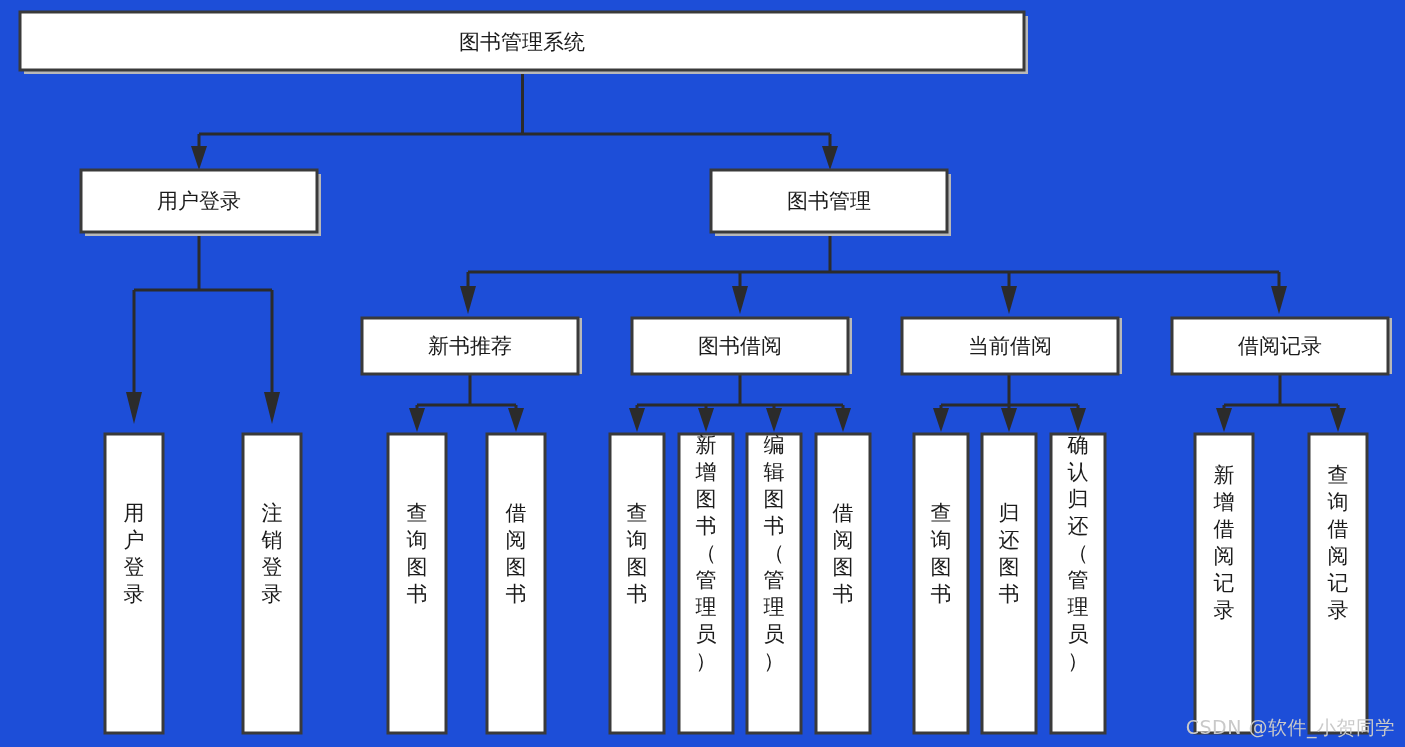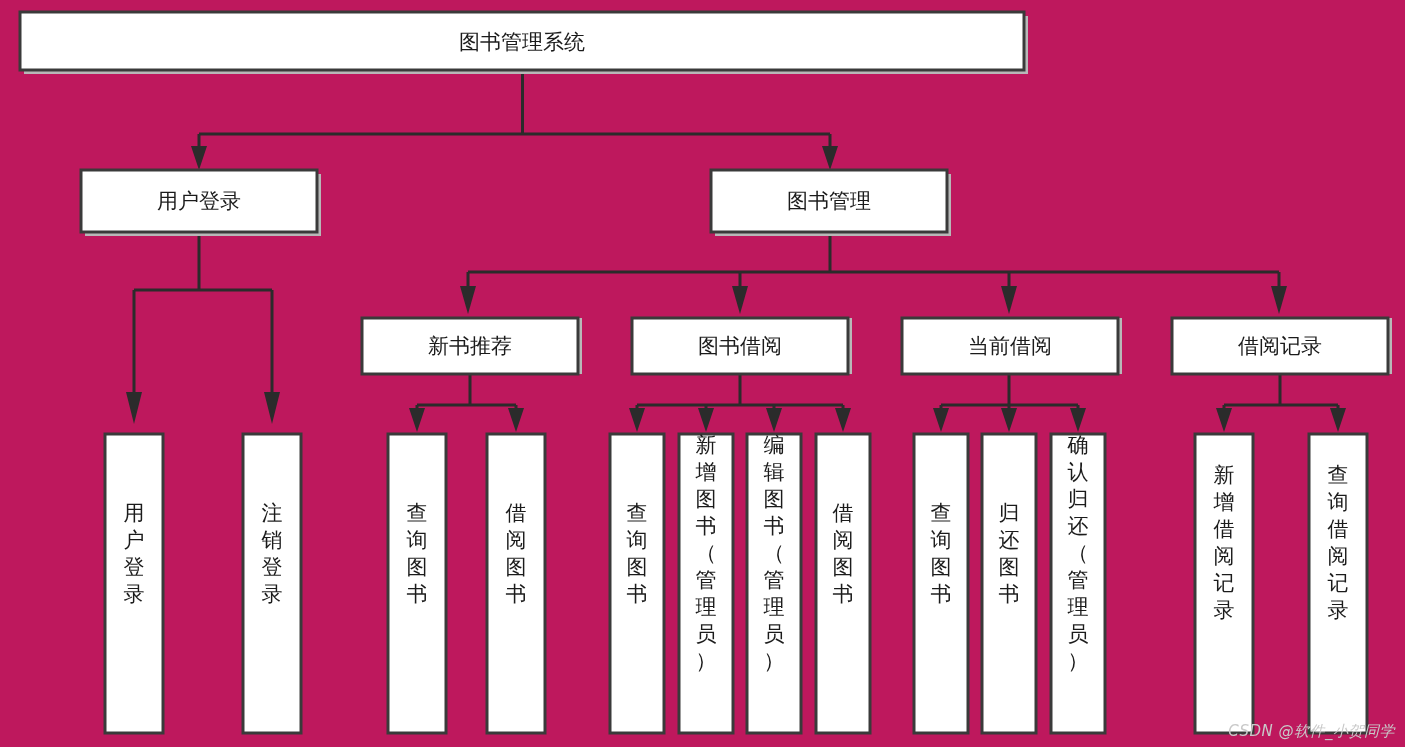--- a/index.html
+++ b/index.html
@@ -8,21 +8,21 @@
     padding: 0;
     background: #ffffff;
   }
   body {
     font-family: "DejaVu Sans", "Liberation Sans", sans-serif;
   }
   #diagram-root {
     position: relative;
     width: 1405px;
     height: 747px;
-    background: #be185d;
+    background: #1d4ed8;
     overflow: hidden;
   }
   svg#tree-svg {
     position: absolute;
     left: 0;
     top: 0;
     width: 1405px;
     height: 747px;
     display: block;
   }
@@ -56,26 +56,25 @@
     font-family: "DejaVu Sans", "Liberation Sans", sans-serif;
     font-size: 21px;
     fill: #1b1b1b;
     text-anchor: middle;
   }
   .watermark {
     position: absolute;
     right: 10px;
     bottom: 6px;
     font-family: "DejaVu Sans", "Liberation Sans", sans-serif;
-    font-size: 15px;
+    font-size: 19px;
     color: #c9c9c9;
     letter-spacing: 0.5px;
     white-space: nowrap;
     user-select: none;
-    font-style: italic;
   }
 </style>
 </head>
 <body>
 
 <div id="diagram-root">
 
   <svg id="tree-svg" viewBox="0 0 1405 747" xmlns="http://www.w3.org/2000/svg">
 
     <g>

